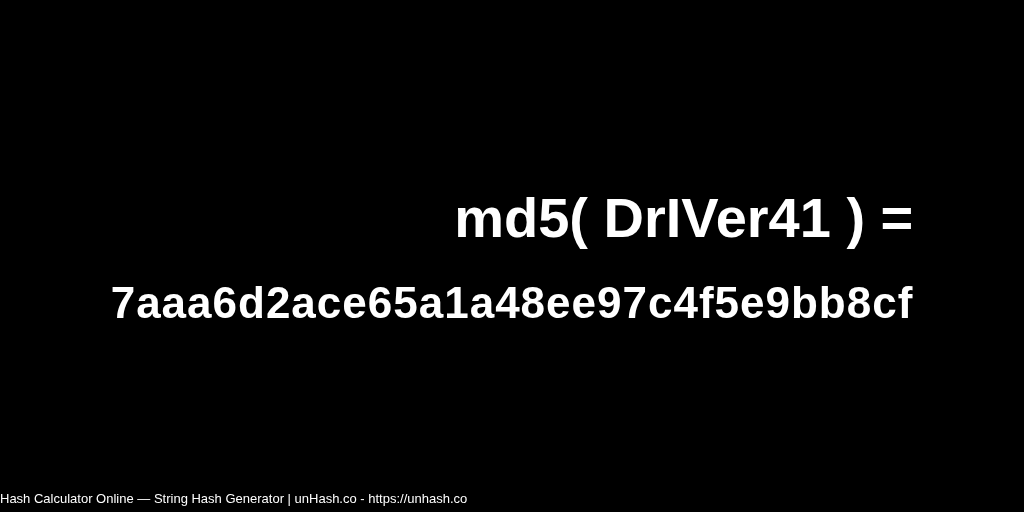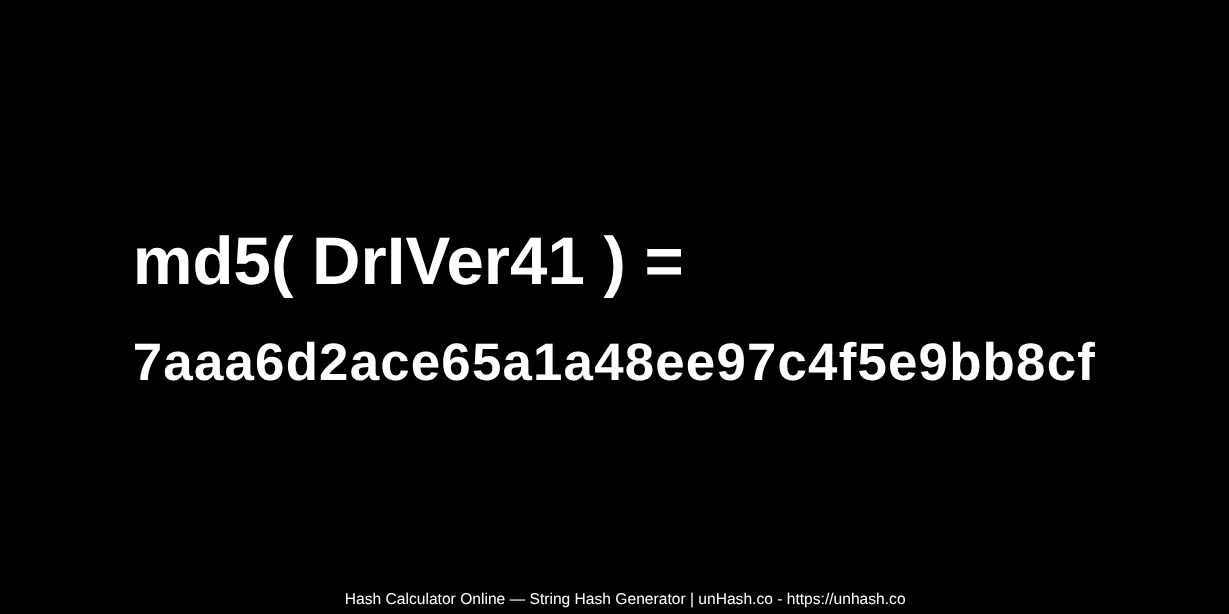--- a/index.html
+++ b/index.html
@@ -15,21 +15,21 @@
       flex-direction: column;
       justify-content: center;
       align-items: center;
       font-family: Arial, Helvetica, sans-serif;
       position: relative;
       overflow: hidden;
     }
     .content {
       display: flex;
       flex-direction: column;
-      align-items: flex-start;
+      align-items: flex-end;
       justify-content: center;
       flex: 1;
       gap: 28px;
     }
     .expression {
       color: #ffffff;
       font-size: 56px;
       font-weight: bold;
       text-align: center;
     }
@@ -37,25 +37,23 @@
       color: #ffffff;
       font-size: 44px;
       font-weight: bold;
       text-align: center;
       letter-spacing: 1px;
     }
     .footer {
       position: absolute;
       bottom: 6px;
       width: 100%;
-      text-align: center;
       color: #ffffff;
       font-size: 13px;
       font-weight: normal;
-      padding-left: 18px;
     }
   </style>
 </head>
 <body>
 
 <div class="content">
   <div class="expression">md5( DrIVer41 ) =</div>
   <div class="hash-value">7aaa6d2ace65a1a48ee97c4f5e9bb8cf</div>
 </div>
 

